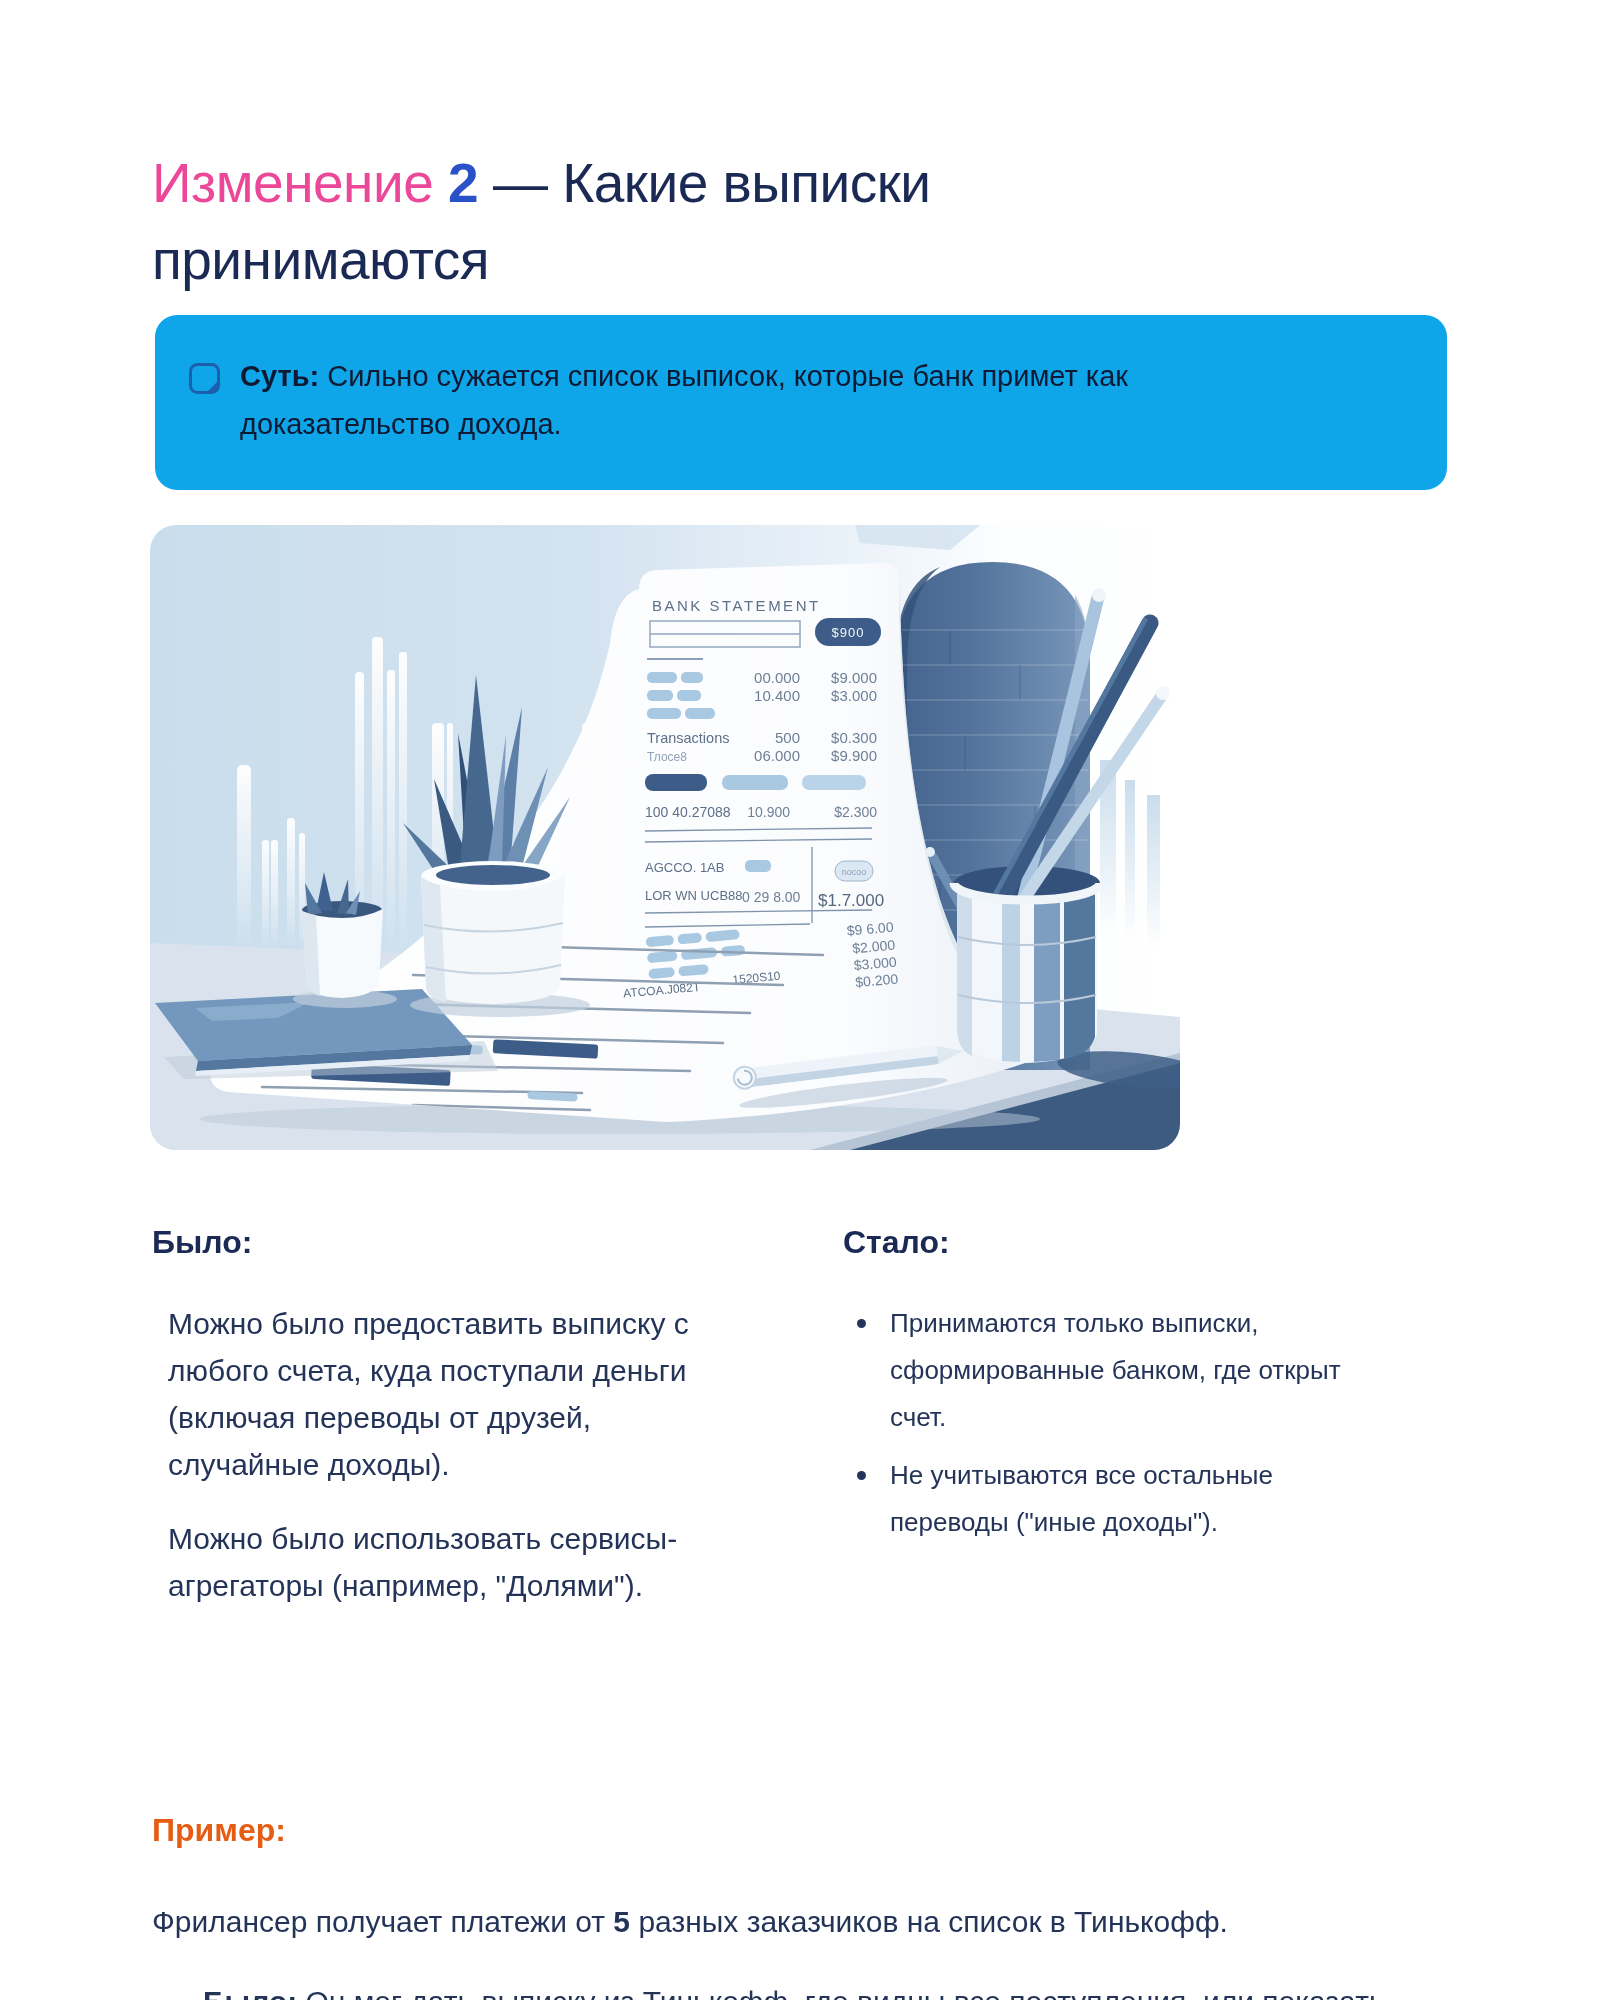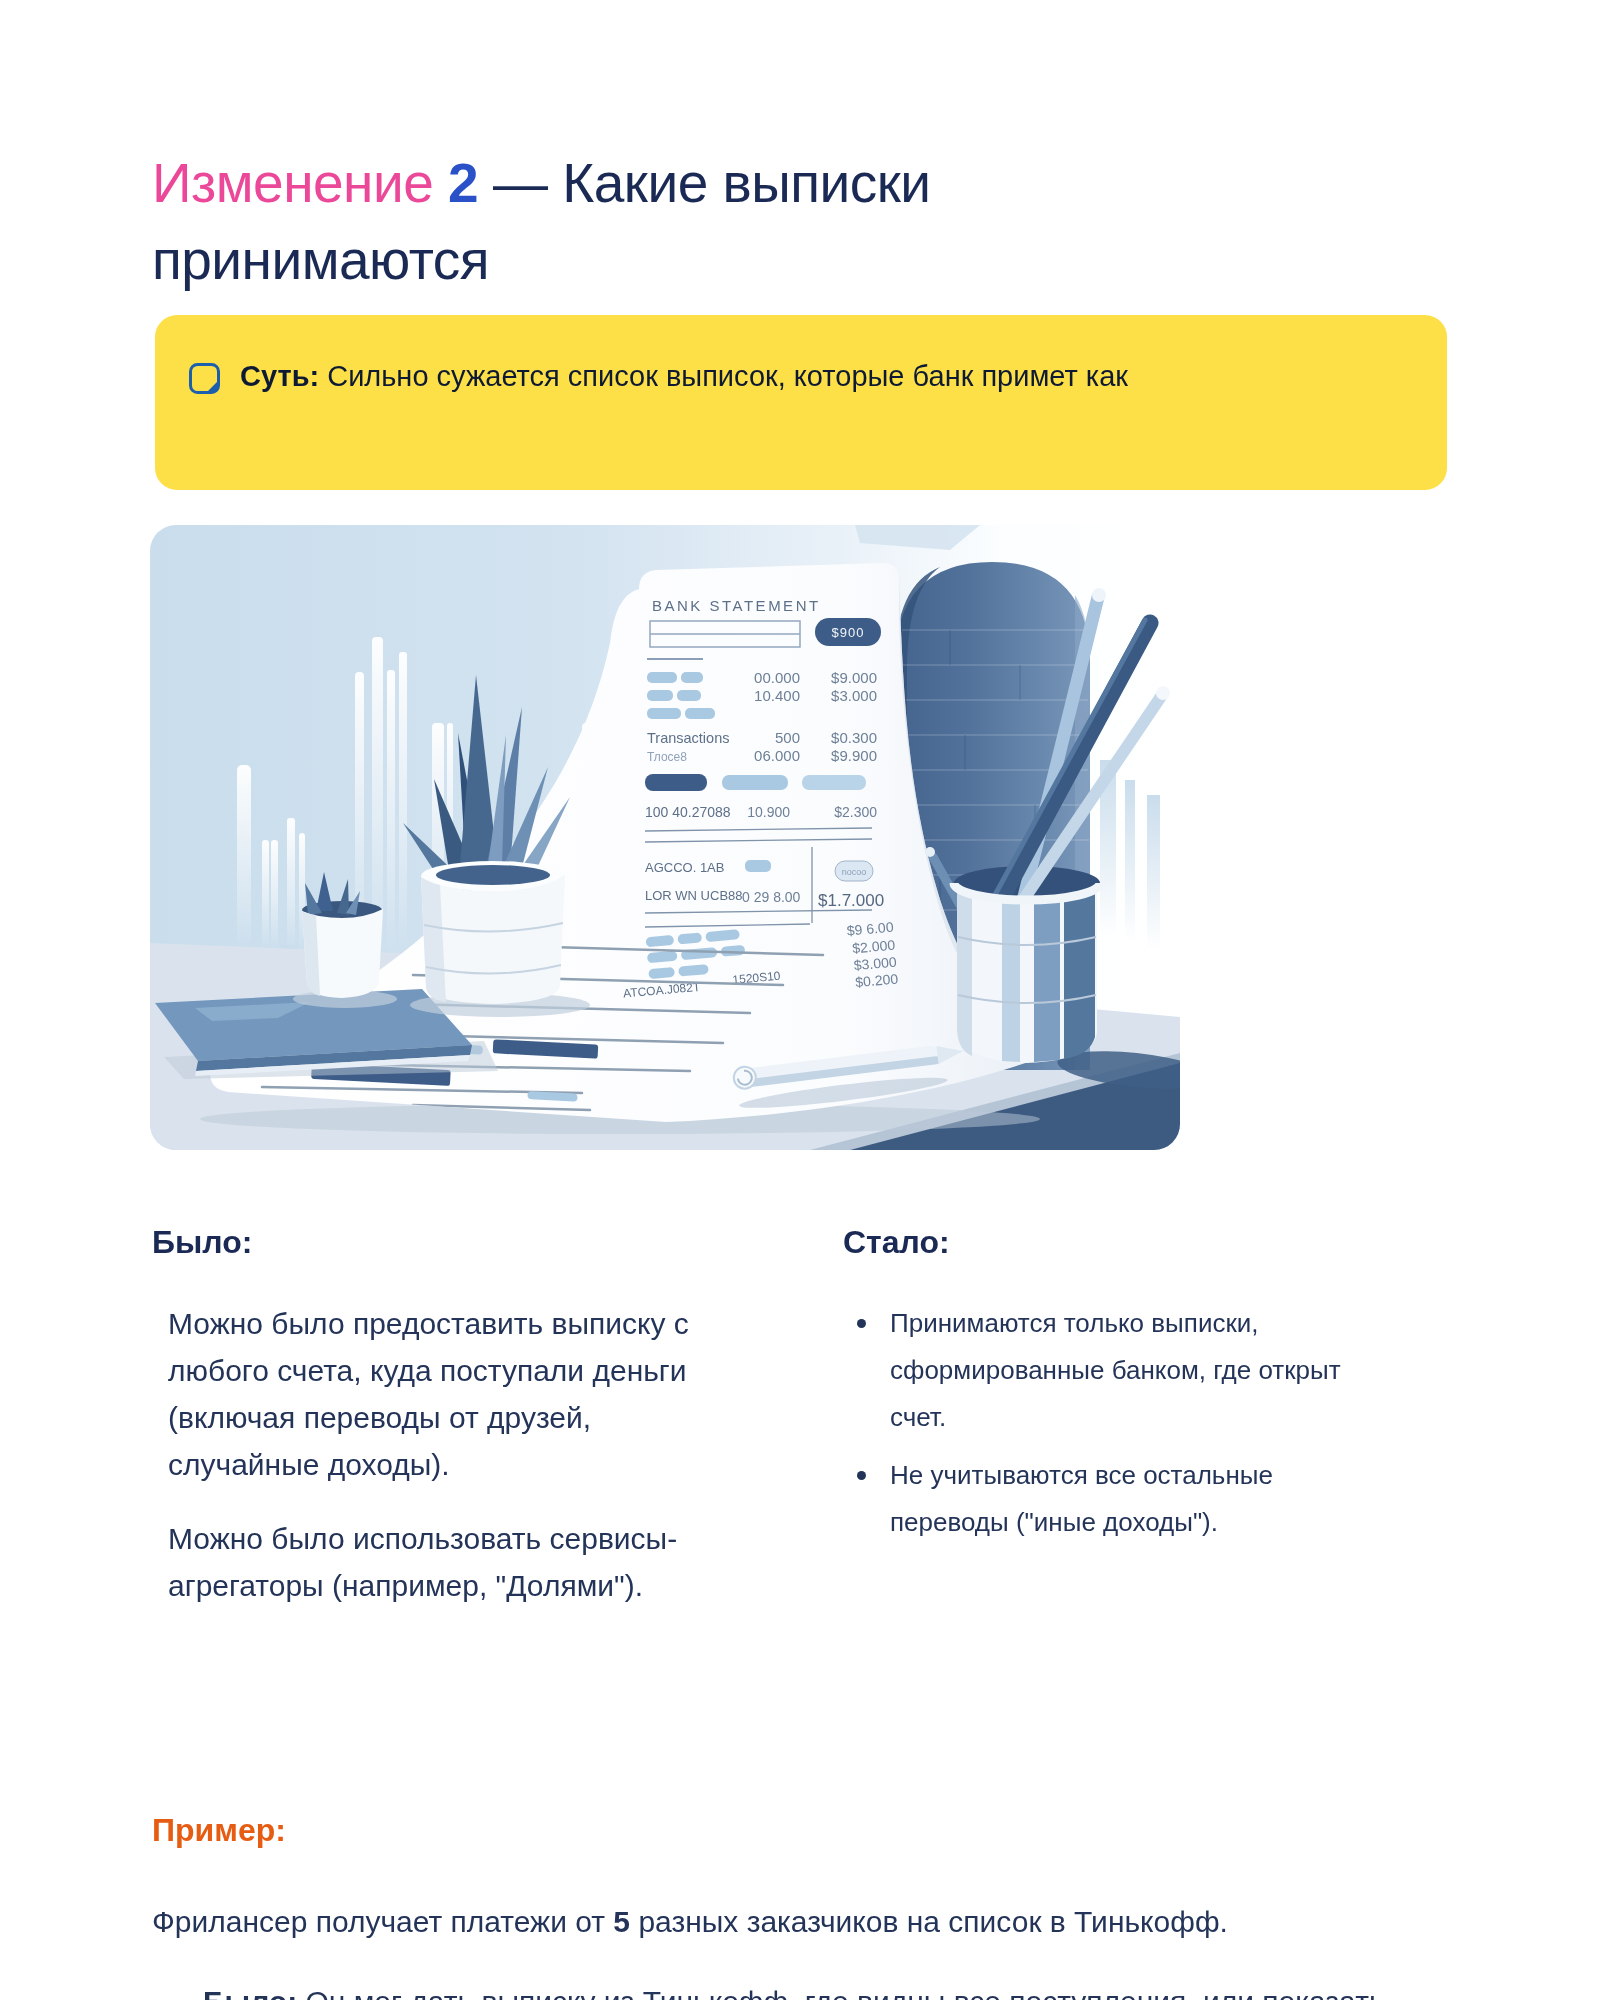--- a/index.html
+++ b/index.html
@@ -17,21 +17,21 @@
     left:152px;top:108px;width:1010px;
     font-size:55px;line-height:77px;font-weight:normal;letter-spacing:-0.5px;
   }
   .t-accent{color:#ec4899;}
   .t-num{color:#2b51c9;font-weight:bold;}
   .t-rest{color:#1b2a55;}
 
   
   .callout{
     left:155px;top:315px;width:1292px;height:175px;
-    background:#fde047;border-radius:22px;
+    background:#0ea5e9;border-radius:22px;
   }
   .callout-icon{left:32px;top:46px;}
   .callout-text{
     left:85px;top:37px;width:1000px;
     font-size:29px;line-height:48px;color:#0e1a33;
   }
   .callout-text b{font-weight:bold;}
 
   
   .illo{
@@ -72,20 +72,21 @@
 
 <h1 class="abs page-title"><span class="t-accent">Изменение </span><span class="t-num">2</span><span class="t-rest"> — Какие выписки принимаются</span></h1>
 
 <div class="abs callout">
   <svg class="abs callout-icon" width="36" height="36" viewBox="0 0 36 36">
     <rect x="3.5" y="3.5" width="28" height="28" rx="7" fill="none" stroke="#1c5fad" stroke-width="3"></rect>
     <path d="M20,31 L26,31 A5,5 0 0 0 31,26 L31,20 Z" fill="#1c5fad"></path>
   </svg>
   <div class="abs callout-text">
     <div><b>Суть:</b> <span>Сильно сужается список выписок, которые банк примет как</span></div>
+    <div>доказательство дохода.</div>
   </div>
 </div>
 
 <div class="abs illo">
 <svg width="1030" height="625" viewBox="0 0 1030 625">
   <defs>
     <linearGradient id="bgGrad" x1="0" y1="0" x2="1" y2="0">
       <stop offset="0" stop-color="#c9ddec"></stop>
           <stop offset="0.42" stop-color="#d3e3f0"></stop>
       <stop offset="0.67" stop-color="#e9f1f8"></stop>

